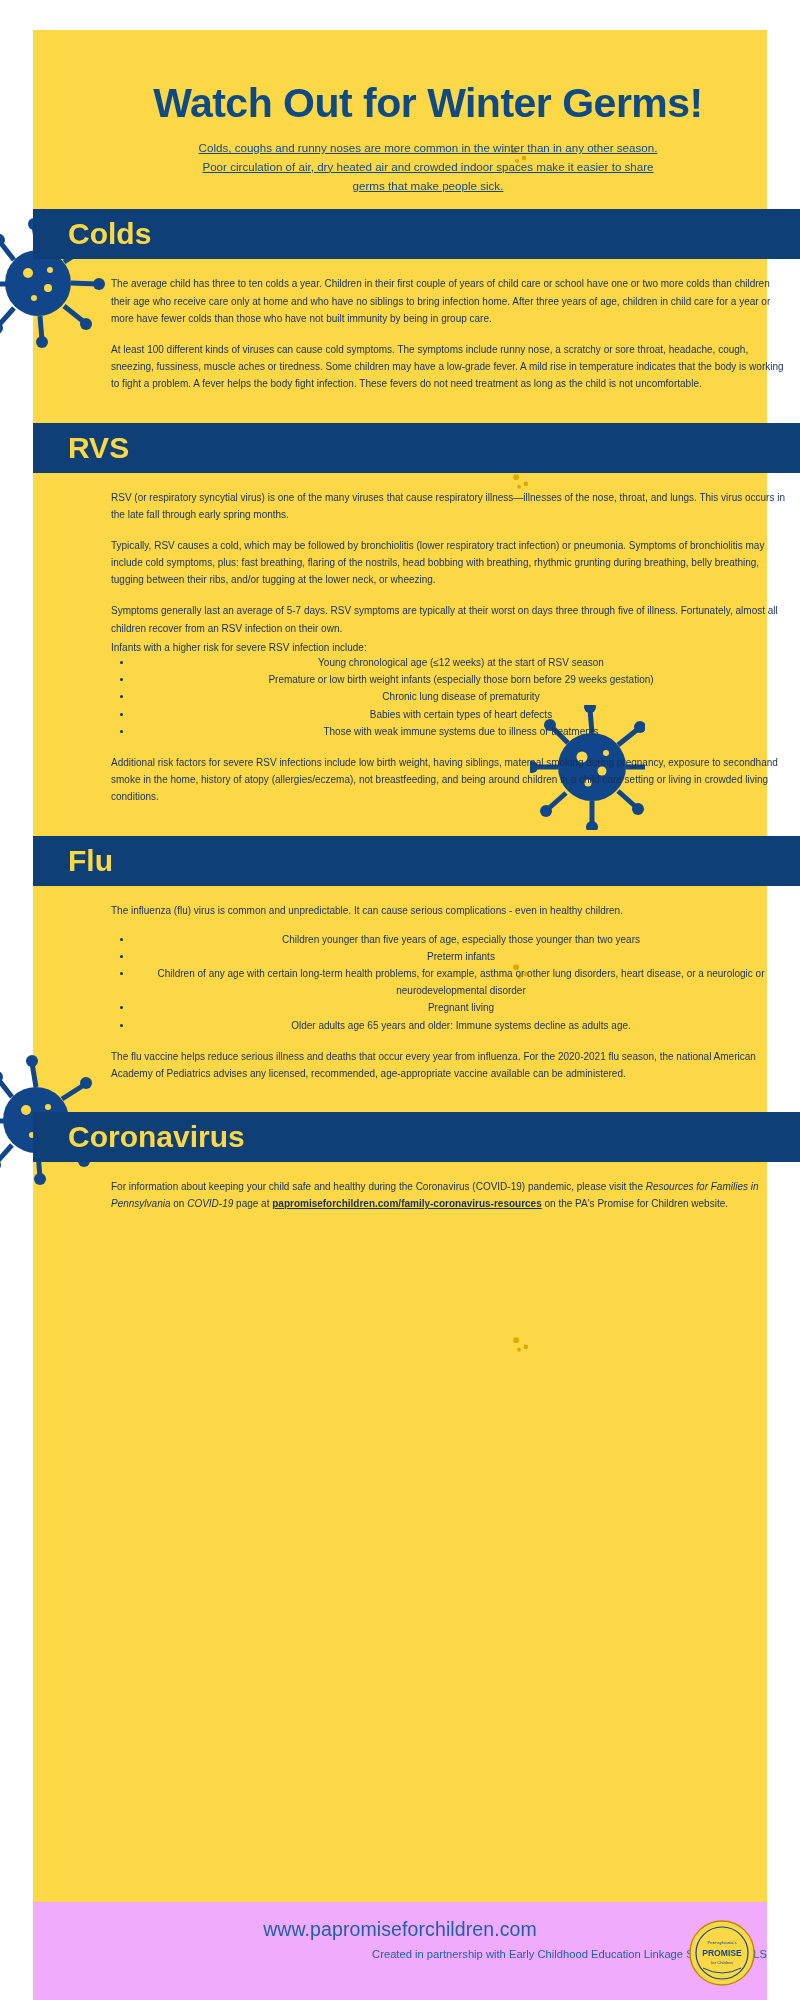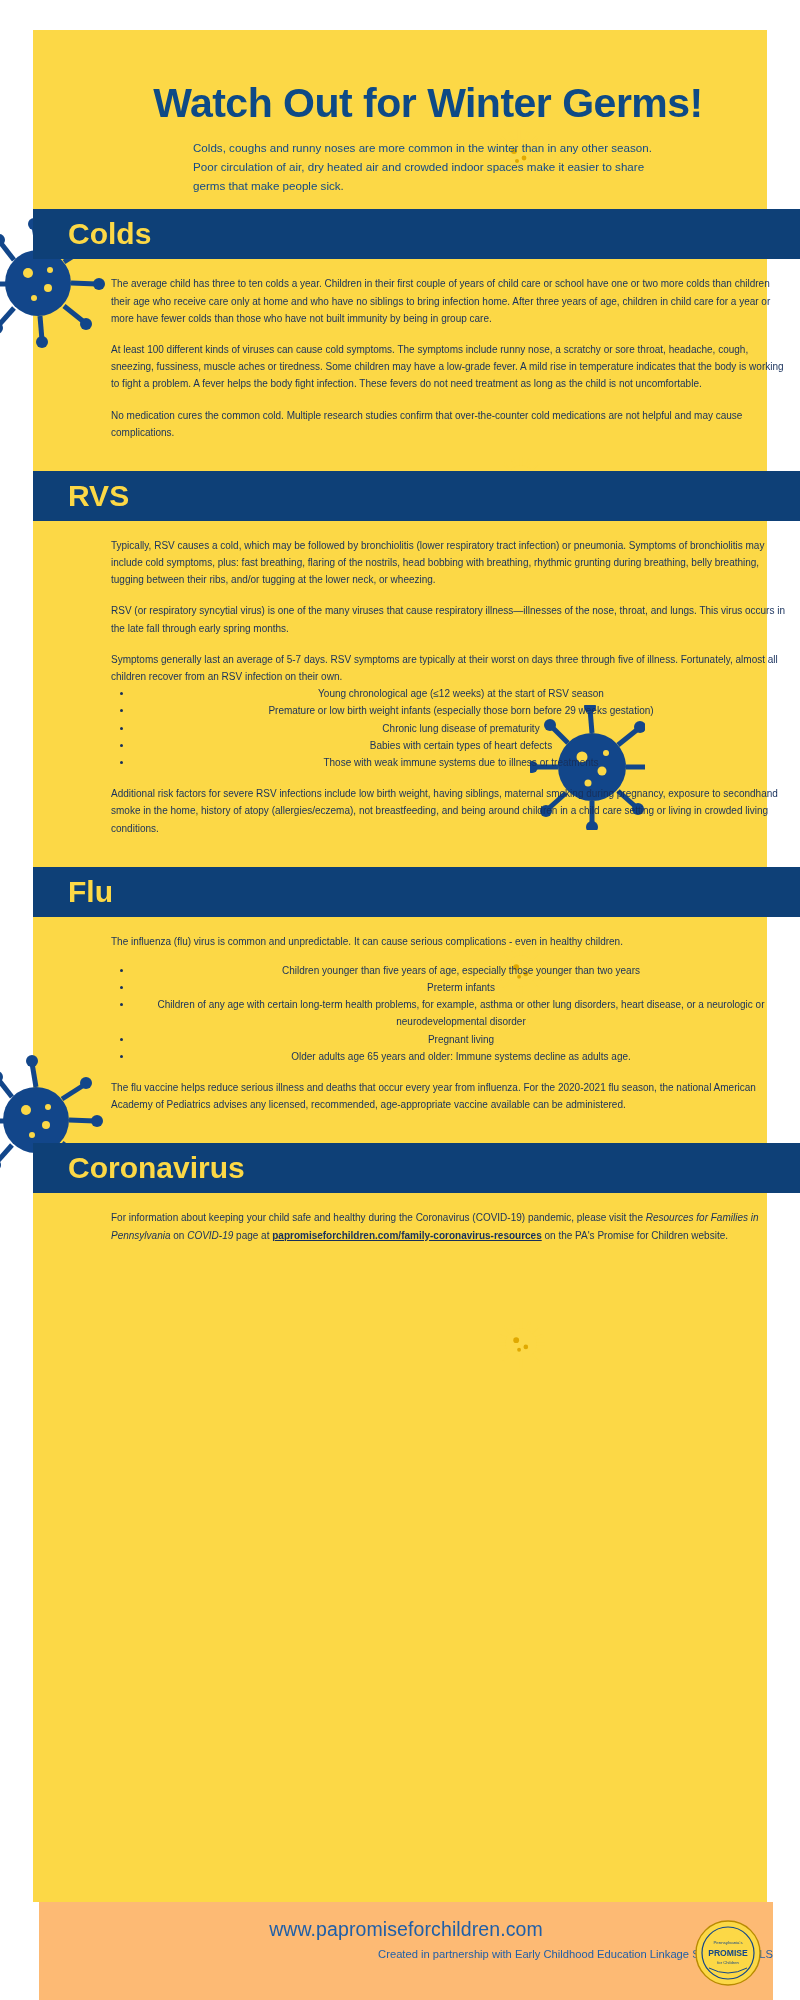--- a/index.html
+++ b/index.html
@@ -32,25 +32,27 @@
   .title {
     text-align: center;
     color: #0e4a86;
     font-size: 41px;
     font-weight: bold;
     letter-spacing: -0.5px;
     padding-top: 20px;
     line-height: 1.05;
   }
   .subtitle {
+    text-align: center;
     color: #134a87;
     font-size: 11.6px;
     line-height: 1.62;
     margin: 14px auto 0 auto;
     width: 470px;
+    text-decoration: underline;
   }
   .band {
     background: #0e4077;
     height: 50px;
     margin-top: 14px;
     display: flex;
     align-items: center;
     position: relative;
   }
   .band-title {
@@ -81,23 +83,23 @@
   }
   .sec-body ul.tight { margin-top: -2px; }
   .italic { font-style: italic; }
   .linkbold {
     font-weight: bold;
     text-decoration: underline;
     color: #17305c;
   }
   .footer {
     position: absolute;
-    left: 39px; top: 1902px;
+    left: 33px; top: 1902px;
     width: 734px; height: 98px;
-    background: #fdba74;
+    background: #f0abfc;
   }
   .footer-url {
     text-align: center;
     color: #1f5fa8;
     font-size: 19.5px;
     padding-top: 16px;
     letter-spacing: 0.1px;
   }
   .footer-credit {
     text-align: right;
@@ -305,30 +307,30 @@
 
     <h1 class="title">Watch Out for Winter Germs!</h1>
     <p class="subtitle">Colds, coughs and runny noses are more common in the winter than in any other season. Poor circulation of air, dry heated air and crowded indoor spaces make it easier to share germs that make people sick.</p>
 
     <div class="band">
       <span class="band-title">Colds</span>
     </div>
     <div class="sec-body">
       <p>The average child has three to ten colds a year. Children in their first couple of years of child care or school have one or two more colds than children their age who receive care only at home and who have no siblings to bring infection home. After three years of age, children in child care for a year or more have fewer colds than those who have not built immunity by being in group care.</p>
       <p>At least 100 different kinds of viruses can cause cold symptoms. The symptoms include runny nose, a scratchy or sore throat, headache, cough, sneezing, fussiness, muscle aches or tiredness. Some children may have a low-grade fever. A mild rise in temperature indicates that the body is working to fight a problem. A fever helps the body fight infection. These fevers do not need treatment as long as the child is not uncomfortable.</p>
-      <p>No medication cures the common cold. Multiple research studies confirm that over-the-counter cold medications are not helpful and may cause complications.</p>
     </div>
 
     <div class="band">
       <span class="band-title">RVS</span>
     </div>
     <div class="sec-body">
+      <p>RSV (or respiratory syncytial virus) is one of the many viruses that cause respiratory illness—illnesses of the nose, throat, and lungs. This virus occurs in the late fall through early spring months.</p>
       <p>Typically, RSV causes a cold, which may be followed by bronchiolitis (lower respiratory tract infection) or pneumonia. Symptoms of bronchiolitis may include cold symptoms, plus: fast breathing, flaring of the nostrils, head bobbing with breathing, rhythmic grunting during breathing, belly breathing, tugging between their ribs, and/or tugging at the lower neck, or wheezing.</p>
-      <p>RSV (or respiratory syncytial virus) is one of the many viruses that cause respiratory illness—illnesses of the nose, throat, and lungs. This virus occurs in the late fall through early spring months.</p>
       <p style="margin-bottom:2px;">Symptoms generally last an average of 5-7 days. RSV symptoms are typically at their worst on days three through five of illness. Fortunately, almost all children recover from an RSV infection on their own.</p>
+      <p style="margin-bottom:0;">Infants with a higher risk for severe RSV infection include:</p>
       <ul class="tight">
         <li>Young chronological age (≤12 weeks) at the start of RSV season</li>
         <li>Premature or low birth weight infants (especially those born before 29 weeks gestation)</li>
         <li>Chronic lung disease of prematurity</li>
         <li>Babies with certain types of heart defects</li>
         <li>Those with weak immune systems due to illness or treatments</li>
       </ul>
       <p>Additional risk factors for severe RSV infections include low birth weight, having siblings, maternal smoking during pregnancy, exposure to secondhand smoke in the home, history of atopy (allergies/eczema), not breastfeeding, and being around children in a child care setting or living in crowded living conditions.</p>
     </div>
 

